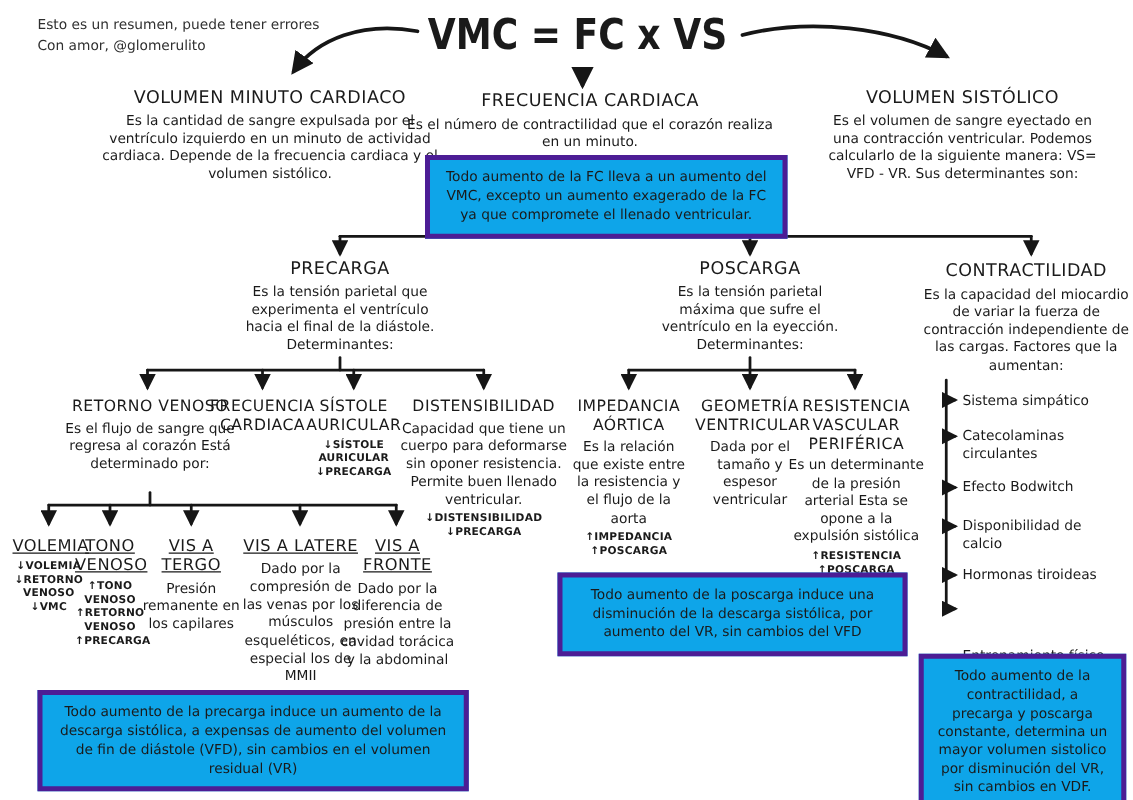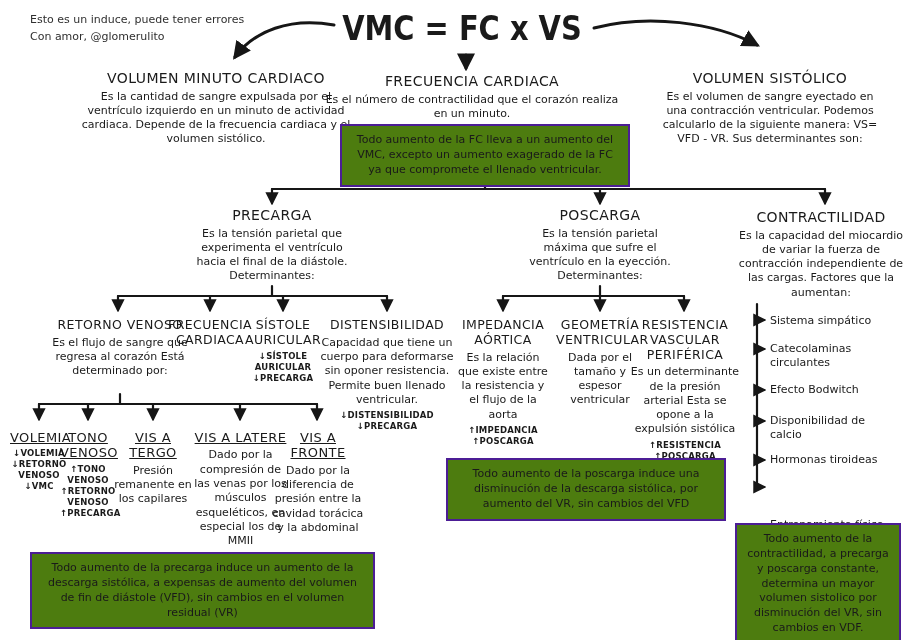--- a/index.html
+++ b/index.html
@@ -8,21 +8,21 @@
   .disclaimer{position:absolute;left:30px;top:12px;font-size:11px;line-height:1.5;color:#2f2f2f;text-align:left;}
   .map-title{position:absolute;left:312px;top:8px;width:300px;text-align:center;
              font-size:34px;font-weight:bold;letter-spacing:0px;transform:scaleX(.85);transform-origin:center;}
   .node{position:absolute;text-align:center;}
   .heading{font-weight:400;letter-spacing:.4px;line-height:1.18;}
   .h1{font-size:14px;}
   .h3{font-size:12.5px;}
   .h4{font-size:13px;text-decoration:underline;}
   .body{font-size:11px;line-height:1.3;margin-top:3px;}
   .tagnote{font-size:8.5px;font-weight:bold;letter-spacing:.2px;line-height:1.3;margin-top:3px;}
-  .notebox{position:absolute;border:2px solid #4c1d95;background:#4d7c0f;font-size:11px;line-height:1.35;
+  .notebox{position:absolute;border:4px solid #4c1d95;background:#0ea5e9;font-size:11px;line-height:1.35;
            padding:7px 9px;text-align:center;box-sizing:border-box;}
   .factor{position:absolute;left:770px;width:130px;font-size:11px;line-height:1.3;text-align:left;}
   svg.connectors{position:absolute;left:0;top:0;pointer-events:none;}
   svg.connectors path{stroke:#161616;fill:none;stroke-width:2.2;stroke-linecap:round;}
   svg.connectors path.thick{stroke-width:3;}
 </style>
 </head>
 <body>
 
 <div id="canvas">
@@ -68,21 +68,21 @@
     <path d="M 757 304 V 487"></path>
     <path d="M 757 320 H 764" marker-end="url(#ah)"></path>
     <path d="M 757 349 H 764" marker-end="url(#ah)"></path>
     <path d="M 757 390 H 764" marker-end="url(#ah)"></path>
     <path d="M 757 421 H 764" marker-end="url(#ah)"></path>
     <path d="M 757 460 H 764" marker-end="url(#ah)"></path>
     <path d="M 757 487 H 764" marker-end="url(#ah)"></path>
   </svg>
 
   <div class="disclaimer">
-    <div>Esto es un induce, puede tener errores</div>
+    <div>Esto es un resumen, puede tener errores</div>
     <div>Con amor, @glomerulito</div>
   </div>
   <div class="map-title">VMC = FC x VS</div>
 
   <div class="node" style="left:76px;top:70px;width:280px;">
     <div class="heading h1">VOLUMEN MINUTO CARDIACO</div>
     <div class="body">Es la cantidad de sangre expulsada por el ventrículo izquierdo en un minuto de actividad cardiaca. Depende de la frecuencia cardiaca y el volumen sistólico.</div>
   </div>
 
   <div class="node" style="left:322px;top:73px;width:300px;">

